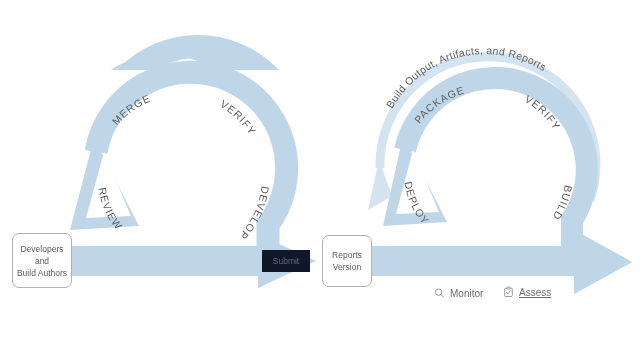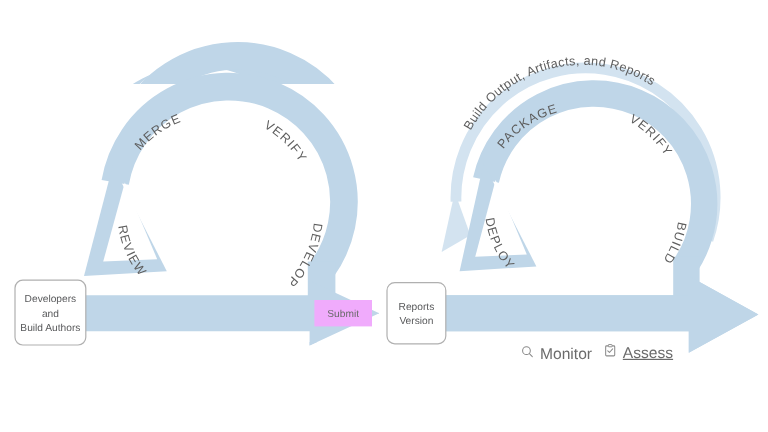--- a/index.html
+++ b/index.html
@@ -58,33 +58,33 @@
   }
   .node-box span { display: block; white-space: nowrap; }
   #box-developers { left: 12px; top: 233px; width: 60px; height: 55px; }
   #box-version-control { left: 322px; top: 235px; width: 50px; height: 52px; }
   #submit-chip {
     position: absolute;
     left: 262px;
     top: 250px;
     width: 48px;
     height: 22px;
-    background: #f0abfc;
+    background: #0f172a;
     color: #6a6a6a;
     font-size: 8.5px;
     display: flex;
     align-items: center;
     justify-content: center;
   }
   .legend-item {
     position: absolute;
     display: flex;
-    align-items: flex-start;
+    align-items: flex-end;
     gap: 5px;
-    font-size: 13px;
+    font-size: 10px;
     color: #6b6b6b;
     white-space: nowrap;
   }
   #legend-monitor { left: 434px; top: 287px; }
   #legend-assess  { left: 503px; top: 286px; text-decoration: underline; }
   .legend-icon { width: 11px; height: 12px; display: block; }
 </style>
 </head>
 <body>
 

